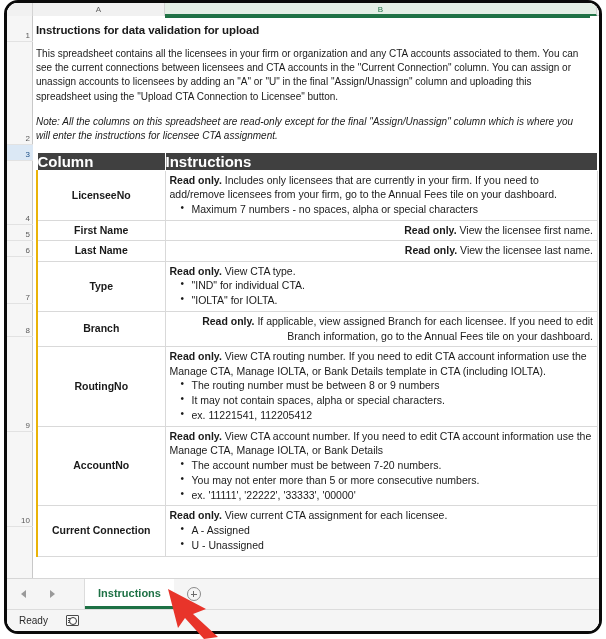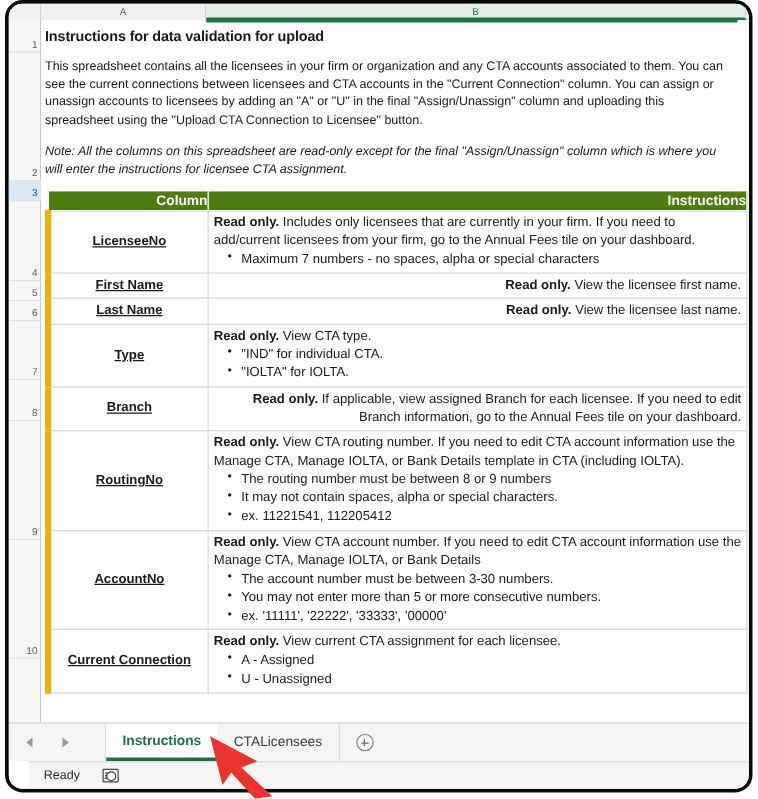--- a/index.html
+++ b/index.html
@@ -120,42 +120,41 @@
 
   
   #tbl {
     position: absolute;
     left: 3px; top: 136px;
     width: 562px;
     border-collapse: collapse;
     table-layout: fixed;
   }
   #tbl th {
-    background: #4d7c0f;
+    background: #404040;
     color: #ffffff;
-    font-size: 11px;
+    font-size: 15px;
     font-weight: bold;
     height: 16px;
     padding: 0;
     border: 1px solid #ffffff;
-    text-align: right;
+    text-align: left;
     vertical-align: middle;
   }
   #tbl td {
     border-bottom: 1px solid #d9d9d9;
     border-right: 1px solid #d9d9d9;
     padding: 2px 4px 3px 4px;
     font-size: 10.5px;
     color: #1a1a1a;
     vertical-align: middle;
     line-height: 1.38;
   }
   #tbl td:first-child {
-    border-left: 5px solid #eab308;
-    text-decoration: underline;
+    border-left: 2px solid #eab308;
   }
   td.colname {
     width: 128px;
     text-align: center;
     font-weight: bold;
     vertical-align: middle;
   }
   td.instr { vertical-align: top; padding-top: 3px; }
   td.instr.mid { vertical-align: middle; text-align: right; }
   .ro { font-weight: bold; margin-top: 20px; }
@@ -243,21 +242,20 @@
   #statusbar {
     position: absolute;
     left: 0; right: 0; bottom: 0;
     height: 22px;
     background: #f5f5f5;
     border-top: 1px solid #dcdcdc;
     display: flex;
     align-items: center;
     padding-left: 12px;
     gap: 18px;
-    margin-left: 16px;
   }
   #statusbar .stxt { font-size: 10px; color: #2b2b2b; }
   .rec-icon {
     width: 13px; height: 11px;
     border: 1px solid #4a4a4a;
     border-radius: 1px;
     position: relative;
     background: #fafafa;
   }
   .rec-icon::after {
@@ -349,21 +347,21 @@
         <thead>
           <tr>
             <th style="width:128px">Column</th>
             <th>Instructions</th>
           </tr>
         </thead>
         <tbody id="tbody">
             <tr>
               <td class="colname">LicenseeNo</td>
               <td class="instr">
-                <div><span class="ro">Read only.</span><span> </span><span>Includes only licensees that are currently in your firm. If you need to add/current licensees from your firm, go to the Annual Fees tile on your dashboard.</span></div>
+                <div><span class="ro">Read only.</span><span> </span><span>Includes only licensees that are currently in your firm. If you need to add/remove licensees from your firm, go to the Annual Fees tile on your dashboard.</span></div>
                 <ul class="bl">
                   <li>Maximum 7 numbers - no spaces, alpha or special characters</li>
                 </ul>
               </td>
             </tr>
             <tr>
               <td class="colname">First Name</td>
               <td class="instr mid">
                 <div><span class="ro">Read only.</span><span> </span><span>View the licensee first name.</span></div>
               </td>
@@ -399,21 +397,21 @@
                   <li>It may not contain spaces, alpha or special characters.</li>
                   <li>ex. 11221541, 112205412</li>
                 </ul>
               </td>
             </tr>
             <tr>
               <td class="colname">AccountNo</td>
               <td class="instr">
                 <div><span class="ro">Read only.</span><span> </span><span>View CTA account number. If you need to edit CTA account information use the Manage CTA, Manage IOLTA, or Bank Details</span></div>
                 <ul class="bl">
-                  <li>The account number must be between 3-30 numbers.</li>
+                  <li>The account number must be between 7-20 numbers.</li>
                   <li>You may not enter more than 5 or more consecutive numbers.</li>
                   <li>ex. '11111', '22222', '33333', '00000'</li>
                 </ul>
               </td>
             </tr>
             <tr>
               <td class="colname">Current Connection</td>
               <td class="instr">
                 <div><span class="ro">Read only.</span><span> </span><span>View current CTA assignment for each licensee.</span></div>
                 <ul class="bl">
@@ -425,21 +423,20 @@
           </tbody>
       </table>
     </div>
 
     <div id="tabbar">
       <div class="navarrows">
         <div class="nav-tri nav-left"></div>
         <div class="nav-tri nav-right"></div>
       </div>
       <div class="tab active">Instructions</div>
-      <div class="tab">CTALicensees</div>
       <div class="addsheet">
         <div class="plus-circ"></div>
       </div>
     </div>
 
     <div id="statusbar">
       <div class="stxt">Ready</div>
       <div class="rec-icon"></div>
     </div>
 

